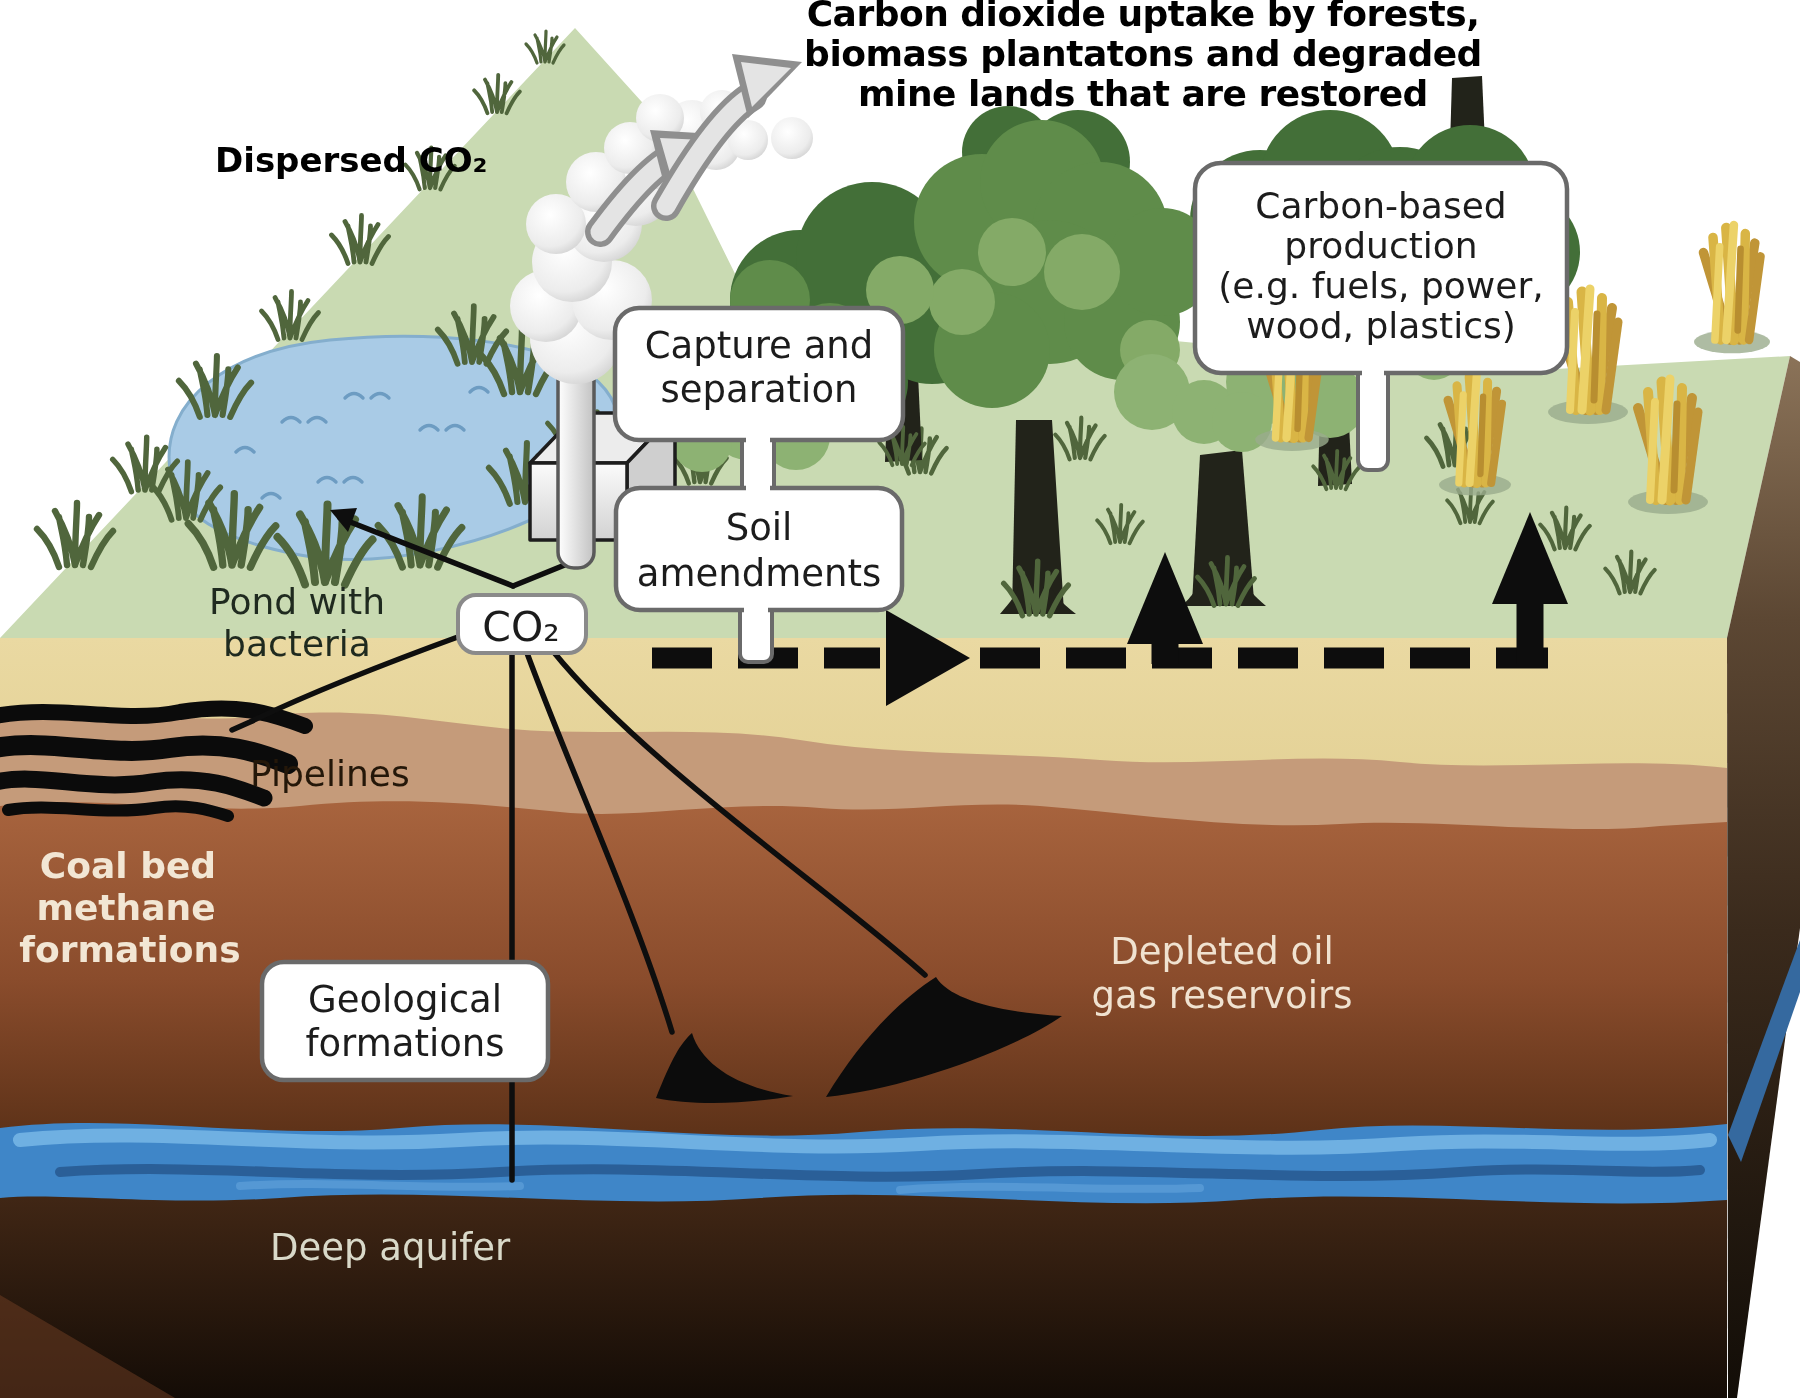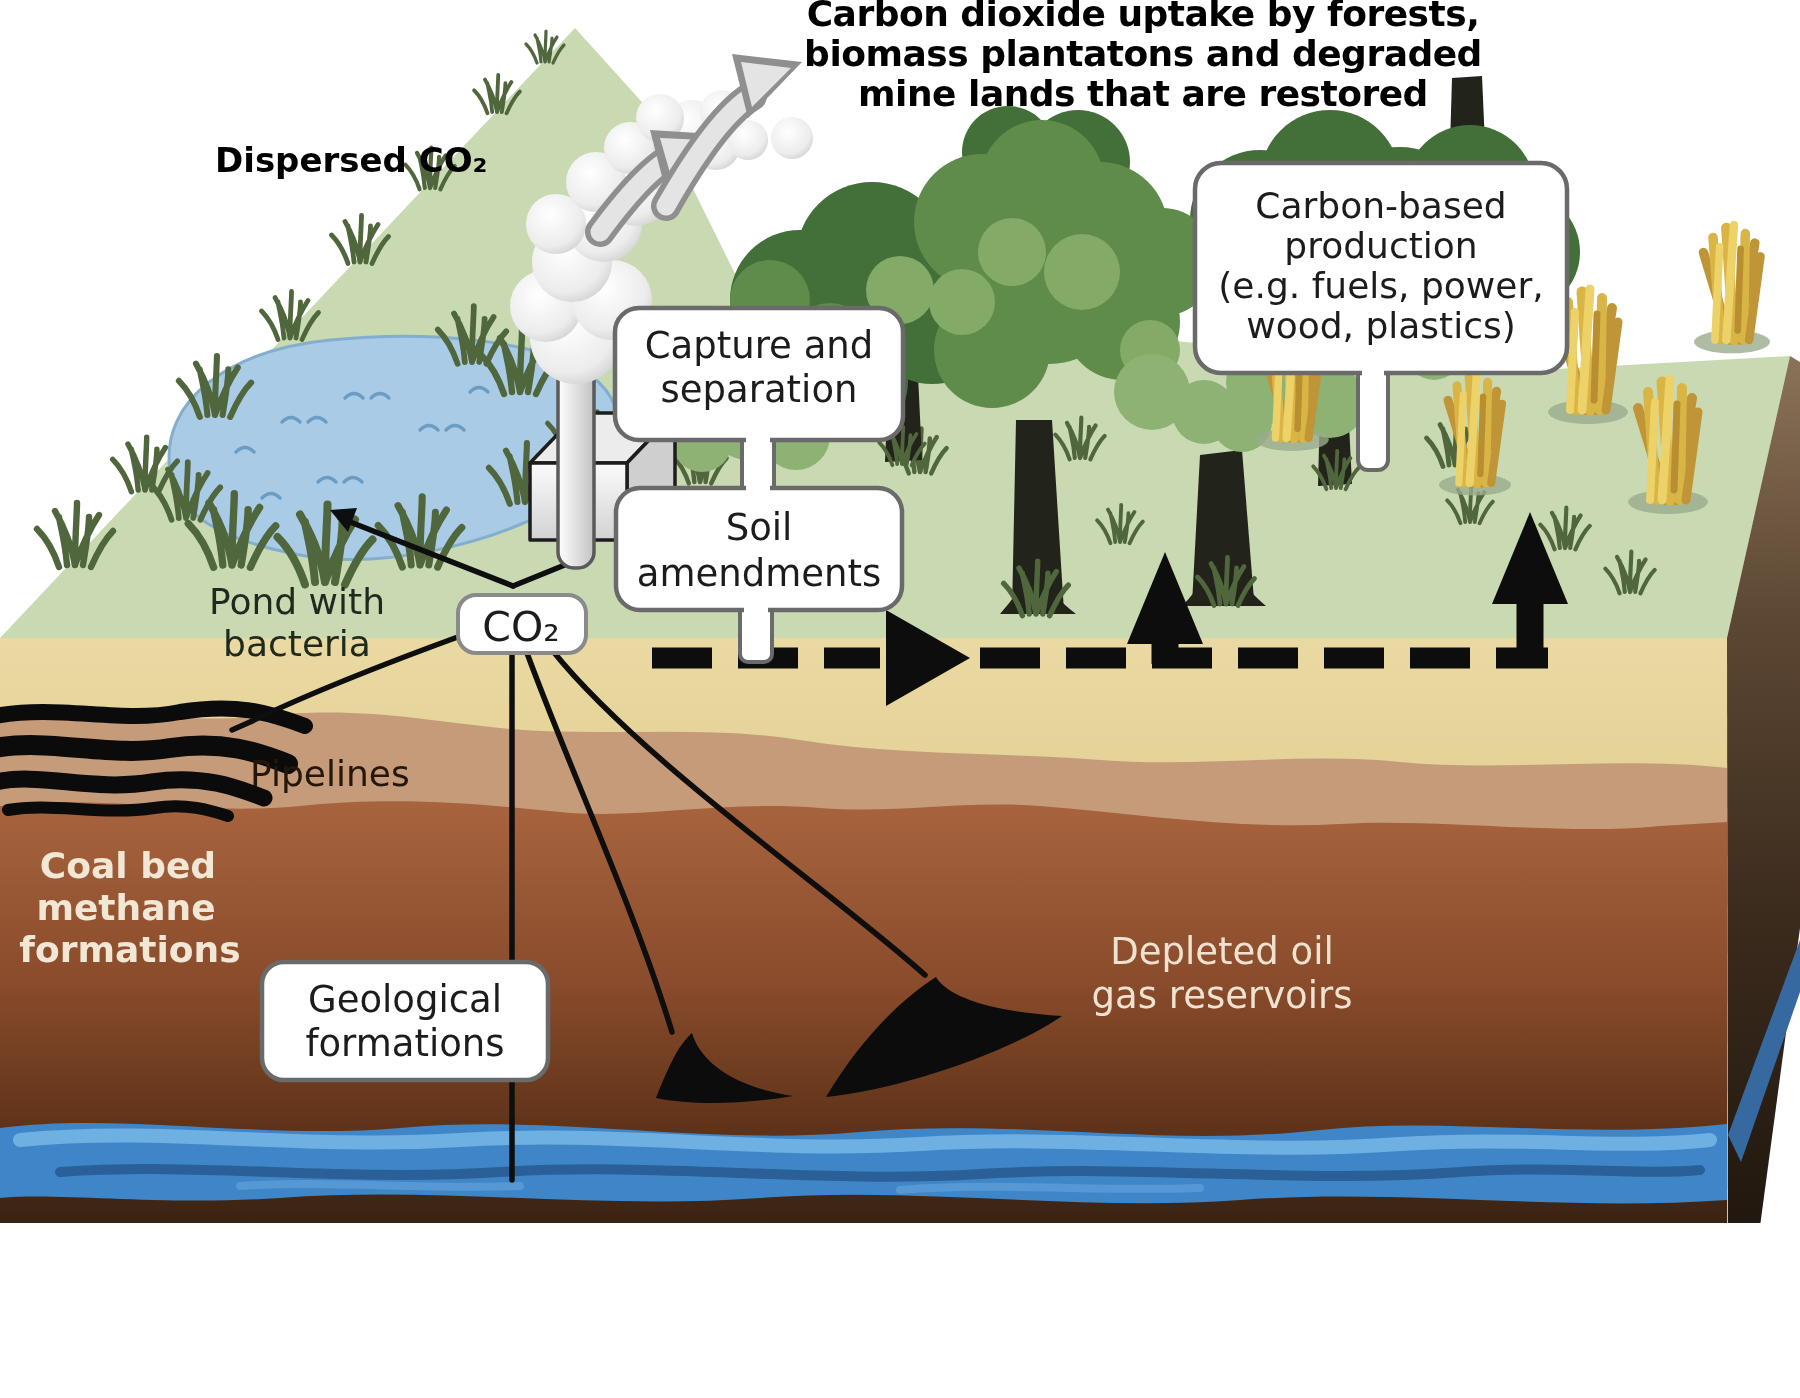--- a/index.html
+++ b/index.html
@@ -1,16 +1,16 @@
 <!DOCTYPE html>
 <html><head>
 <meta charset="utf-8">
 <style>
   html,body{margin:0;padding:0;background:#fff;}
-  #stage{position:relative;width:1800px;height:1223px;overflow:hidden;background:#ffffff;
+  #stage{position:relative;width:1800px;height:1398px;overflow:hidden;background:#ffffff;
          font-family:"DejaVu Sans","Liberation Sans",sans-serif;}
   svg{position:absolute;left:0;top:0;}
   text{font-family:"DejaVu Sans","Liberation Sans",sans-serif;}
   .callout-text{fill:#1c1c1c;font-size:37px;}
   .ground-label-dark{fill:#241709;font-size:36px;}
   .ground-label-light{fill:#f2e6d4;font-size:36px;font-weight:600;}
 </style>
 </head>
 <body>
 

